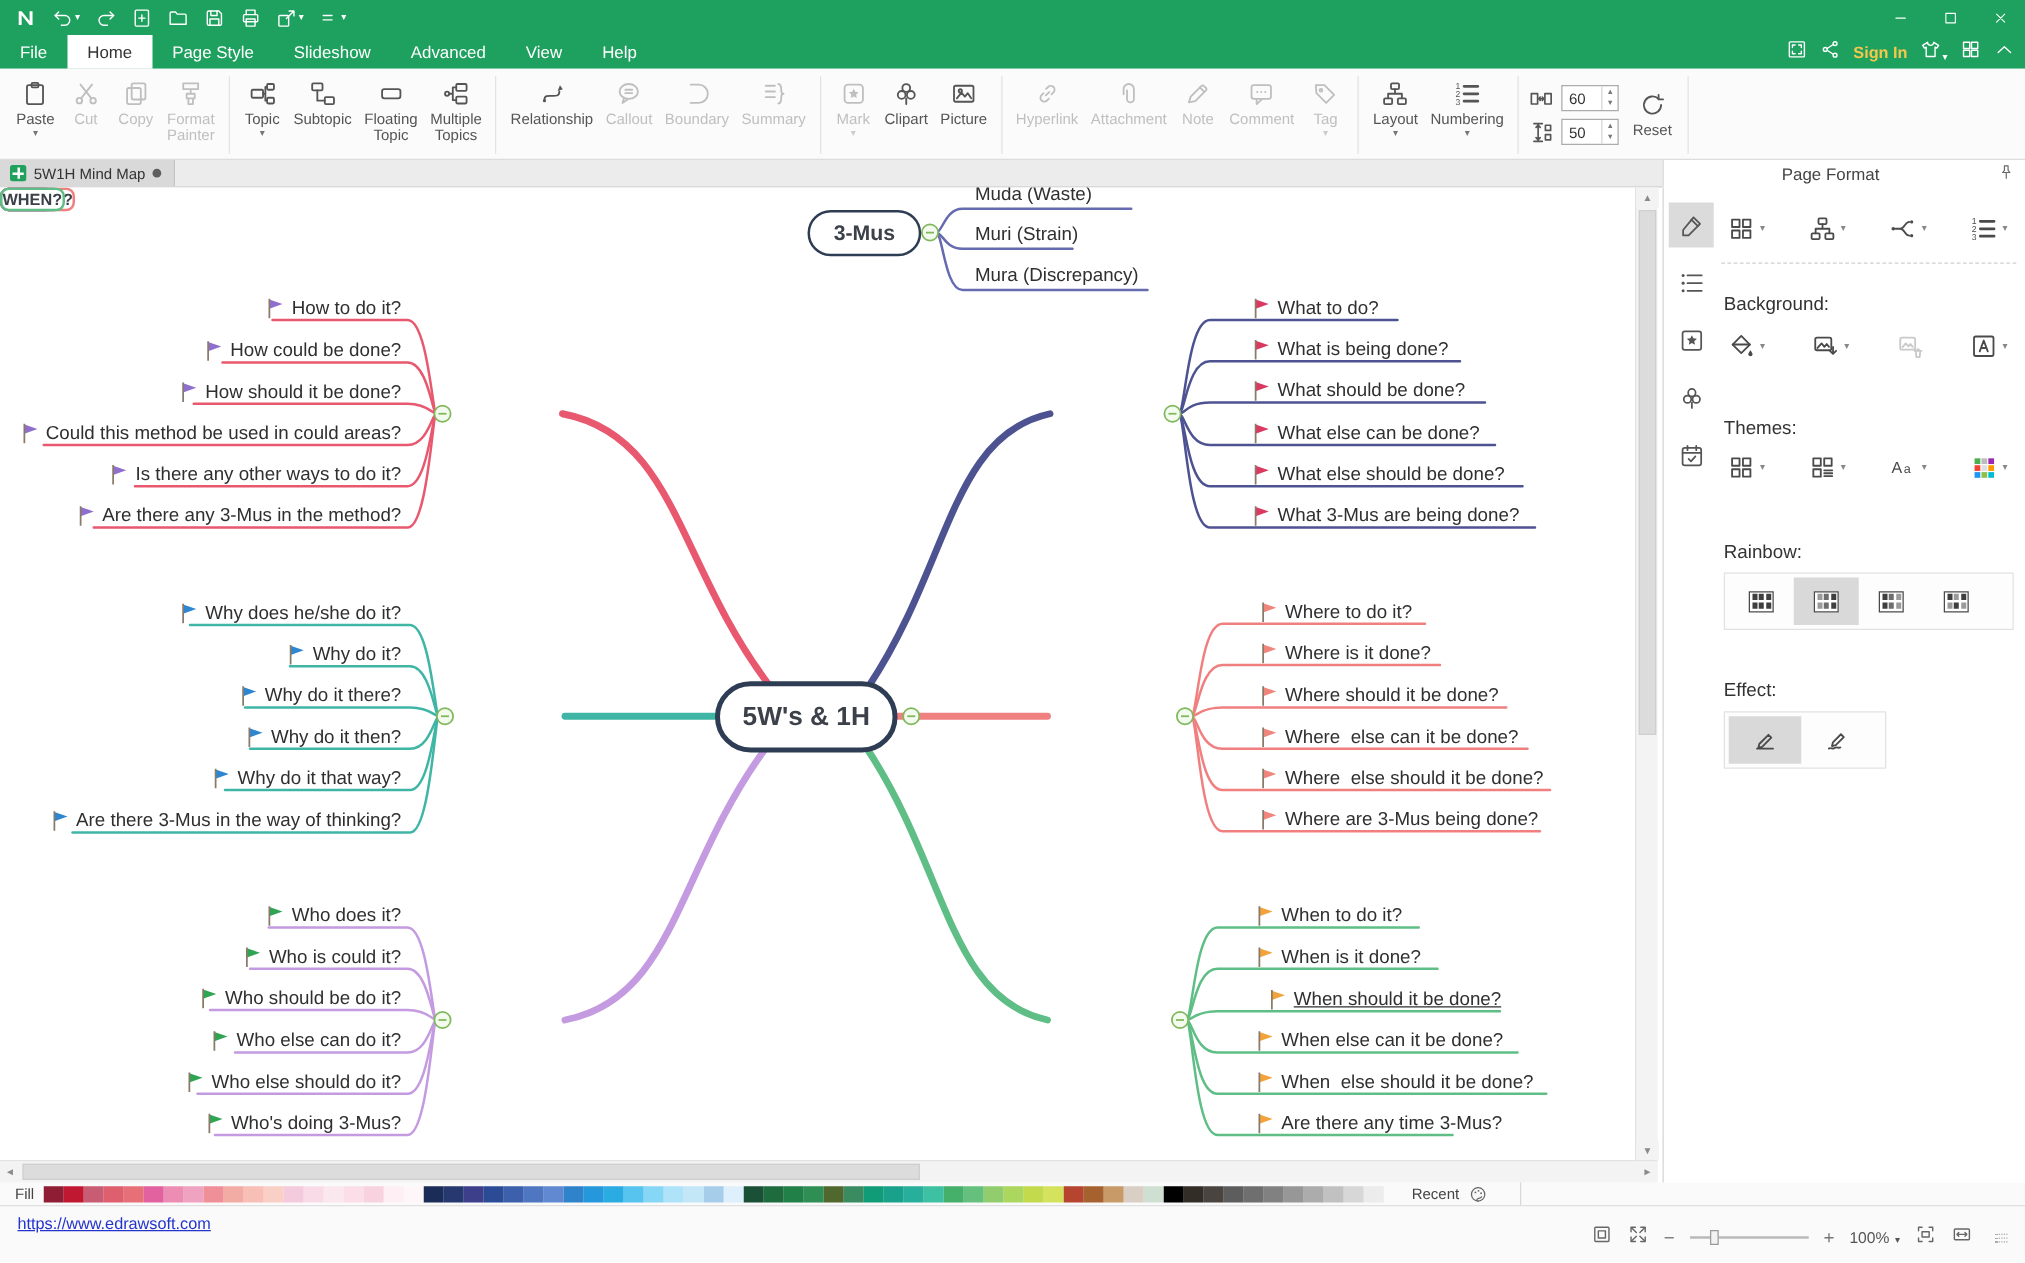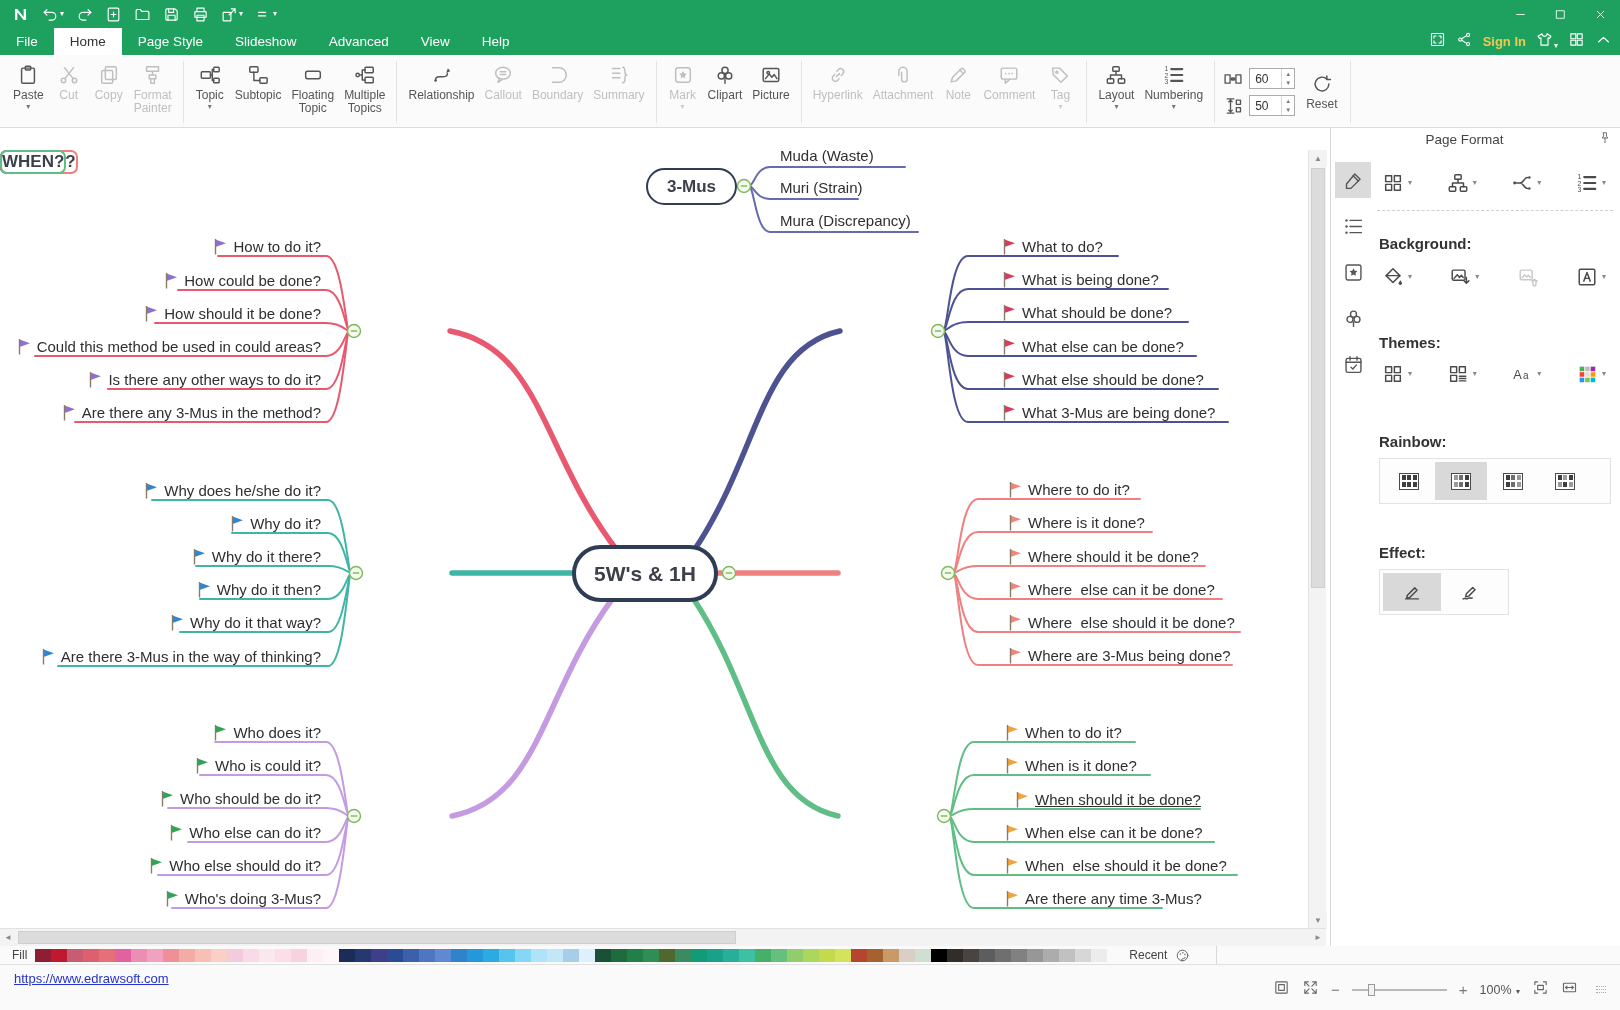--- a/index.html
+++ b/index.html
@@ -62,21 +62,21 @@
 
   .panel-header { position:absolute; left:1330px; top:128px; width:290px; height:22px; background:#FFF;
                   border-left:1px solid #D5D5D5; display:flex; align-items:center; font-size:13.5px; color:#444; }
   .panel-header .pt { flex:1; text-align:center; }
   .panel-header .ic { width:14px; height:14px; color:#666; margin-right:8px; }
 
   
   .canvas { position:absolute; left:0; top:150px; width:1308px; height:778px; background:#fff; overflow:hidden; }
   .canvas svg.mmsvg { position:absolute; left:0; top:0; }
   .topic { position:absolute; background:#fff; border:2px solid; border-radius:7px;
-           display:flex; align-items:center; justify-content:center; font-size:17px; font-weight:600; color:#3C4049; }
+           display:flex; align-items:center; justify-content:center; font-size:13px; font-weight:600; color:#3C4049; }
   .topic.center { border-width:4px; border-radius:29px; font-size:21px; }
   .topic.floating { border-width:2.5px; border-radius:19px; font-size:17px; }
   .child-label { position:absolute; height:21px; display:flex; align-items:center; gap:5px;
                  font-size:15px; color:#2F2F2F; white-space:pre; }
 
   
   .vscroll { position:absolute; left:1308px; top:150px; width:18px; height:778px; background:#F3F3F3;
              border-left:1px solid #E2E2E2; }
   .vthumb { position:absolute; left:2px; width:14px; top:18px; height:420px; background:#DCDCDC; border:1px solid #CFCFCF; }
   .sarrow { position:absolute; font-size:8px; color:#8A8A8A; width:18px; height:16px;
@@ -115,21 +115,21 @@
   .tsbtn { width:36px; height:36px; display:flex; align-items:center; justify-content:center; color:#555; }
   .tsbtn.selected { background:#DBDBDB; }
   .tsbtn .ic { width:21px; height:21px; }
   .panel-content { position:absolute; left:44px; top:0; width:244px; }
   .prow { display:flex; justify-content:space-between; padding:0 10px 0 4px; }
   .pbtn { display:flex; align-items:center; gap:3px; color:#4A4A4A; padding:6px 3px; }
   .pbtn .ic { width:22px; height:22px; }
   .pbtn.disabled { color:#C9C9C9; }
   .pbtn .caret { color:#888; }
   .dashed { border-top:1px dashed #CFCFCF; margin:10px 6px 0 2px; }
-  .plabel { font-size:15px; font-weight:bold; color:#333; padding:0 12px 0 4px; }
+  .plabel { font-size:15px; font-weight:normal; color:#333; padding:0 12px 0 4px; }
   .opt-group { display:flex; border:1px solid #E2E2E2; background:#FDFDFD; margin:8px 8px 0 4px; padding:3px; }
   .optcell { height:38px; display:flex; align-items:center; justify-content:center; }
   .optcell.selected { background:#D9D9D9; }
   .optcell .ic { width:22px; height:22px; color:#4A4A4A; }
   .rainbow-frame { width:20px; height:17px; border:1.5px solid #4A4A4A; display:grid;
                    grid-template-columns:1fr 1fr 1fr; grid-template-rows:1fr 1fr; gap:1.5px; padding:1.5px; background:#fff; }
   .rainbow-frame i { display:block; }
 </style>
 </head>
 <body>
@@ -479,20 +479,27 @@
           <svg class="ic" viewBox="0 0 24 24" fill="none" stroke="currentColor" stroke-width="1.6" stroke-linecap="round" stroke-linejoin="round">
             <path d="M19.5 12a7.5 7.5 0 1 1-2.2-5.3"></path>
             <path d="M17.3 3.2v3.9h3.9"></path>
           </svg>
           <span class="rlab">Reset</span>
         </div>
       </div>
       <div class="rsep"></div>
     </div>
 
+  <div class="tabrow">
+    <div class="doc-tab">
+      <span class="doc-ic"></span>
+      <span>5W1H Mind Map</span>
+      <span class="mod-dot"></span>
+    </div>
+  </div>
 
   <div class="panel-header">
     <span class="pt">Page Format</span>
     <span id="pinIco"><svg class="ic" viewBox="0 0 24 24" fill="none" stroke="currentColor" stroke-width="1.6" stroke-linecap="round" stroke-linejoin="round">
           <path d="M9.5 3h5v6l2.5 3h-10L9.5 9z"></path>
           <path d="M12 12v8"></path>
         </svg></span>
   </div>
 
   <div class="canvas" id="canvas">

